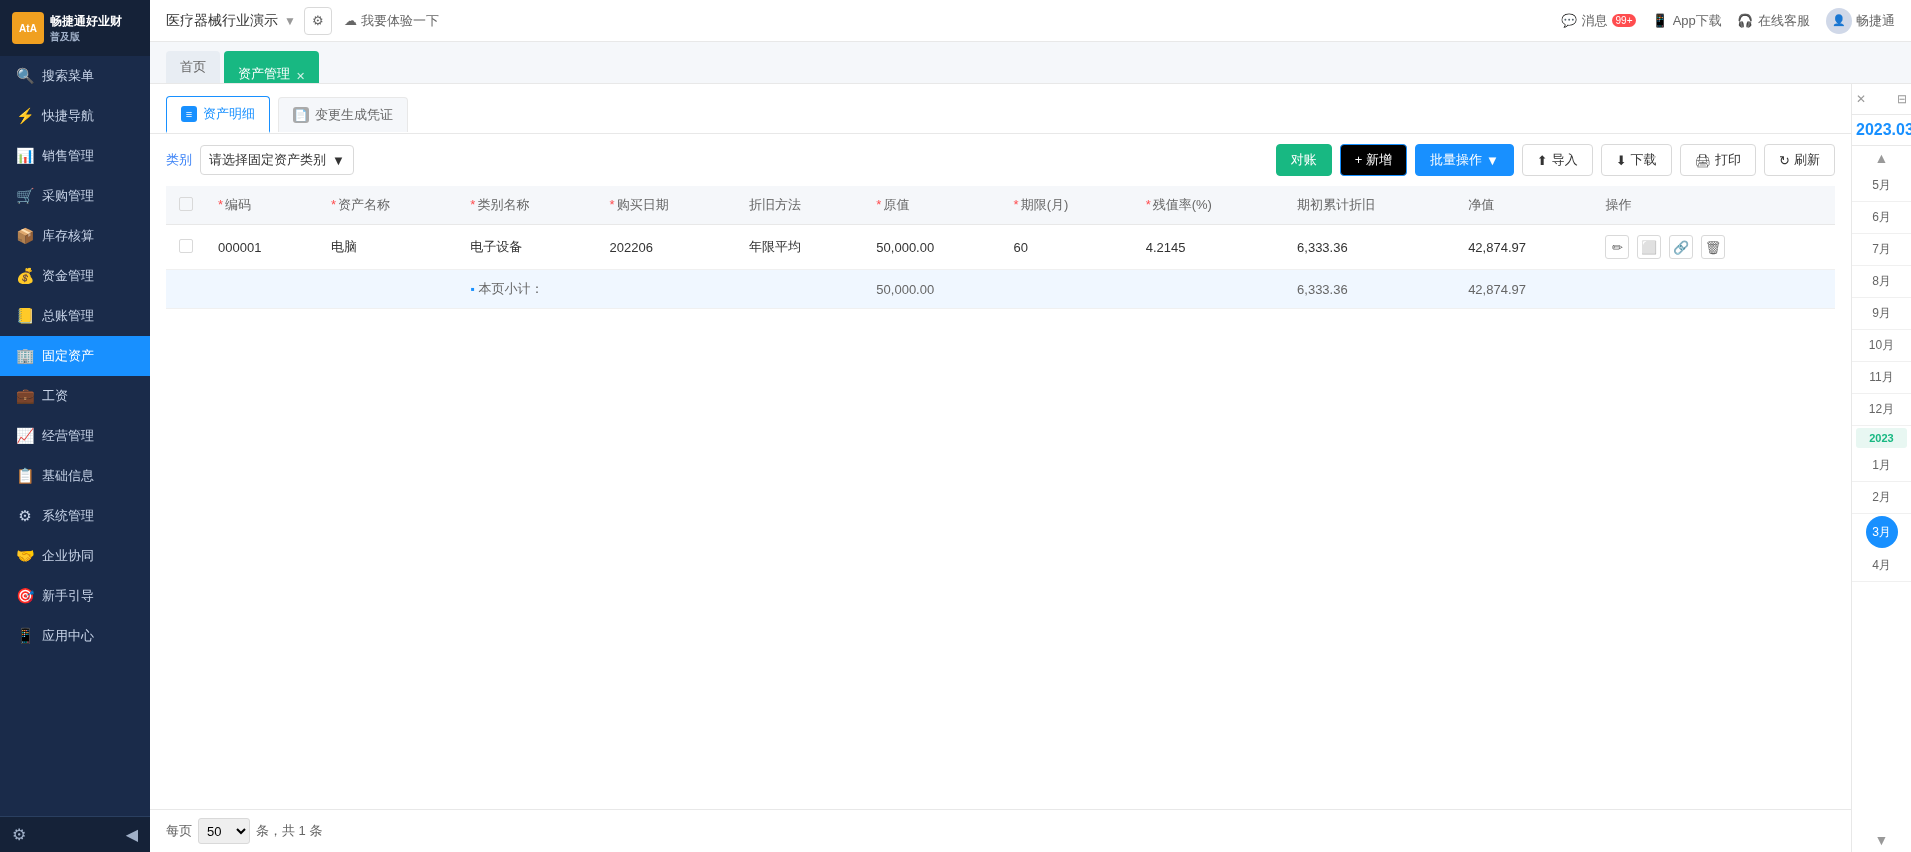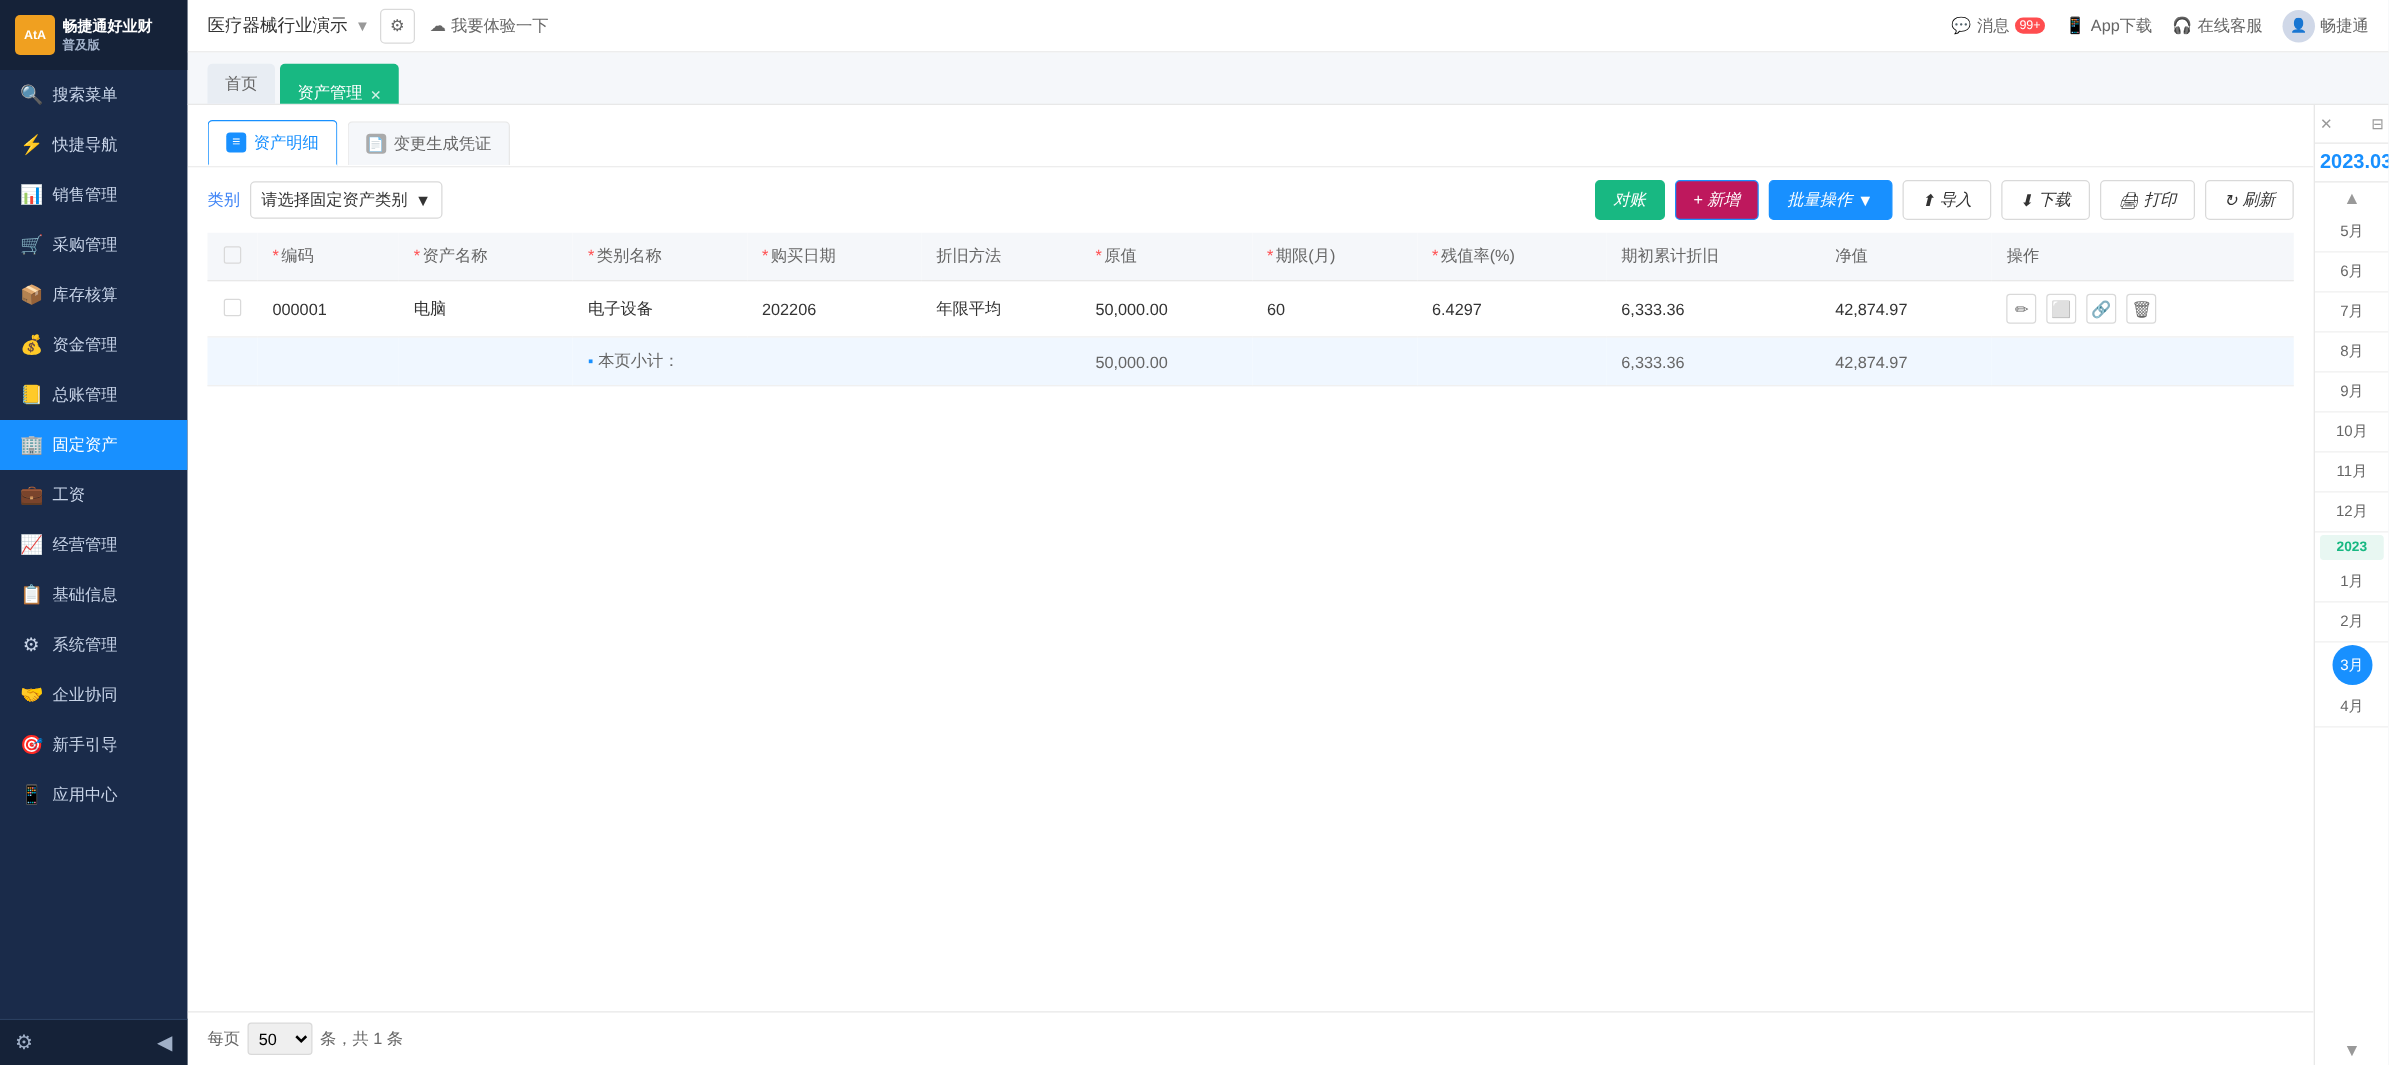--- a/index.html
+++ b/index.html
@@ -225,24 +225,24 @@
     .actionbar-right { margin-left: auto; display: flex; align-items: center; gap: 8px; }
     .btn {
       height: 32px;
       padding: 0 14px;
       border-radius: 4px;
       border: 1px solid #d9d9d9;
       background: #fff;
       cursor: pointer;
       font-size: 13px;
       color: #333;
-      display: flex; align-items: center; gap: 4px; font-style: italic;
+      display: flex; align-items: center; gap: 4px;
     }
     .btn-primary {
-      background: #be185d;
+      background: #000000;
       border-color: #1890ff;
       color: #fff;
     }
     .btn-green {
       background: #18b882;
       border-color: #18b882;
       color: #fff;
     }
     .btn-dropdown {
       background: #1890ff;
@@ -578,21 +578,21 @@
               <td class="checkbox-cell">
                 <div class="checkbox"></div>
               </td>
               <td>000001</td>
               <td>电脑</td>
               <td>电子设备</td>
               <td>202206</td>
               <td>年限平均</td>
               <td>50,000.00</td>
               <td>60</td>
-              <td>6.4297</td>
+              <td>4.2145</td>
               <td>6,333.36</td>
               <td>42,874.97</td>
               <td>
                 <div class="action-icons">
                   <div class="action-icon">✏</div>
                   <div class="action-icon">⬜</div>
                   <div class="action-icon">🔗</div>
                   <div class="action-icon">🗑</div>
                 </div>
               </td>

